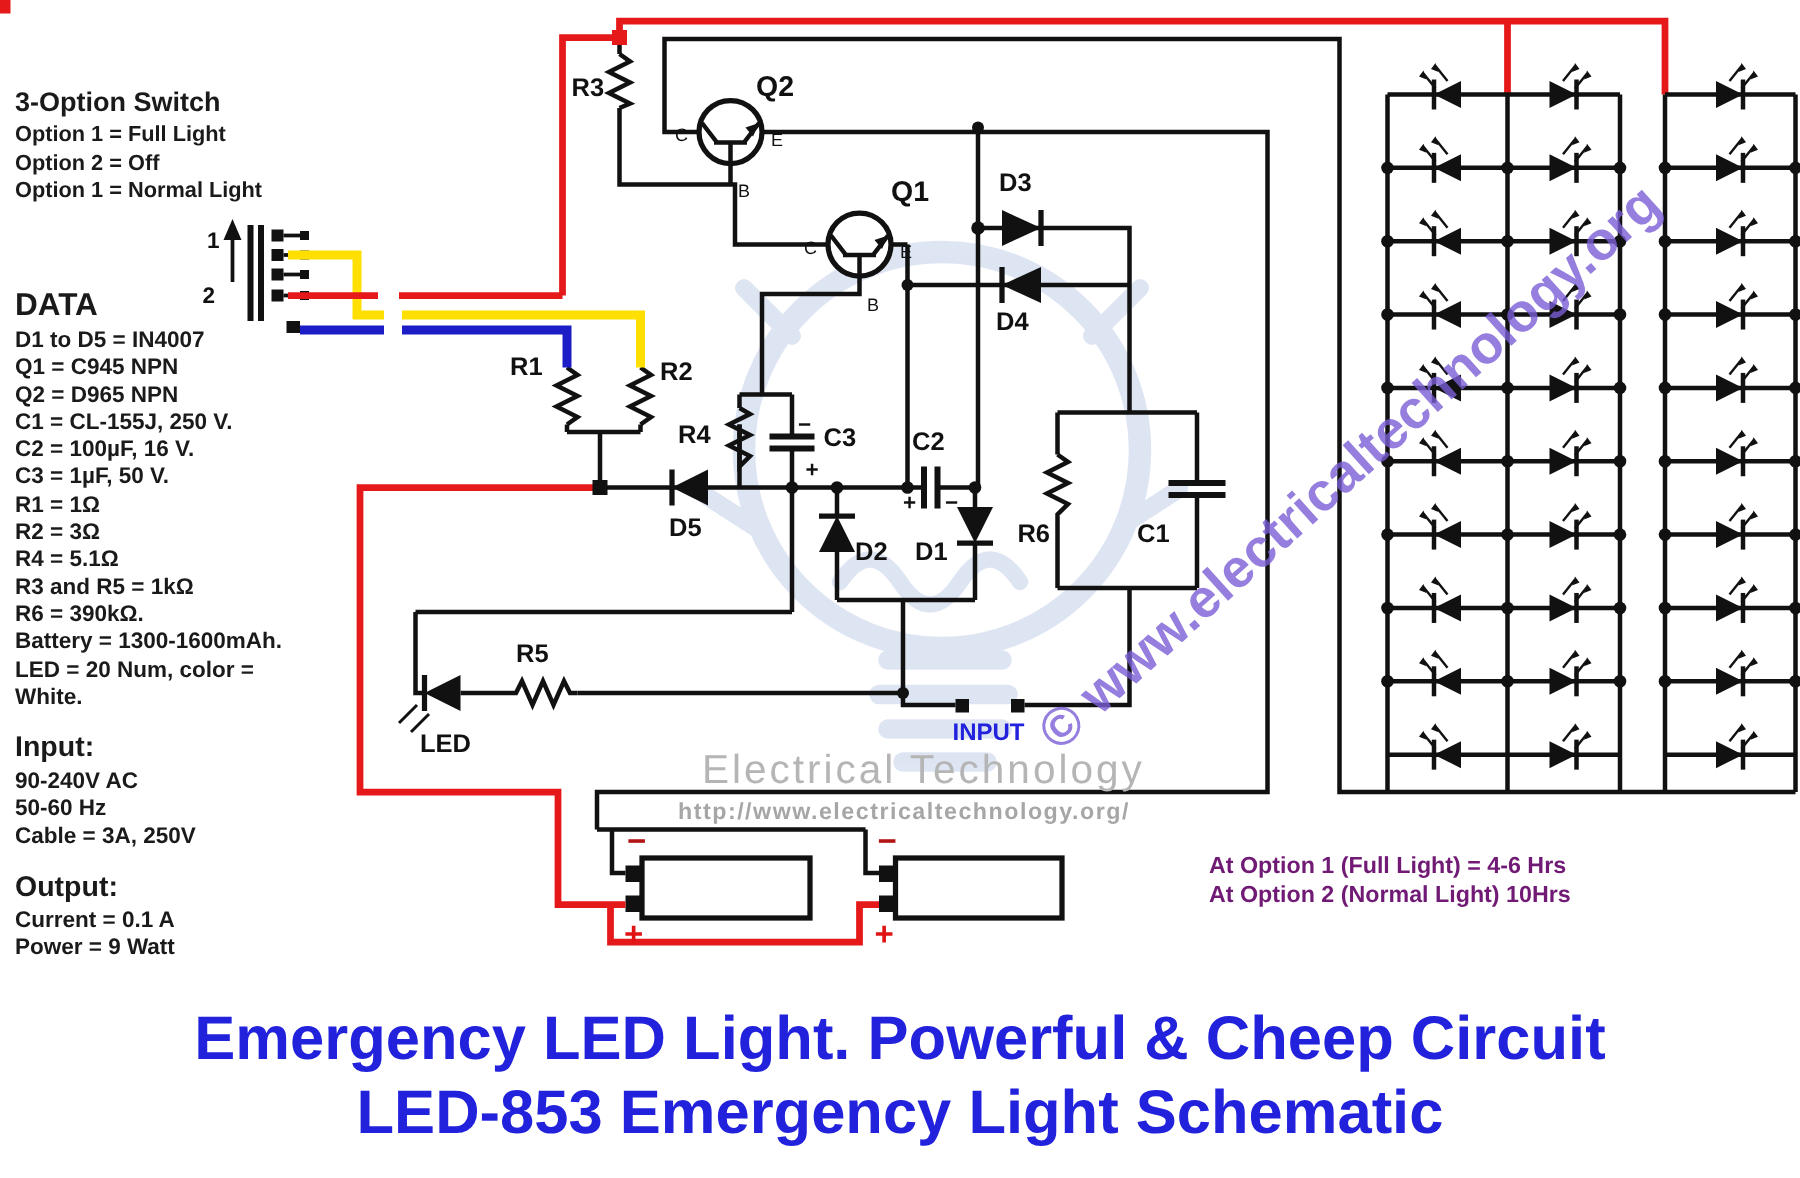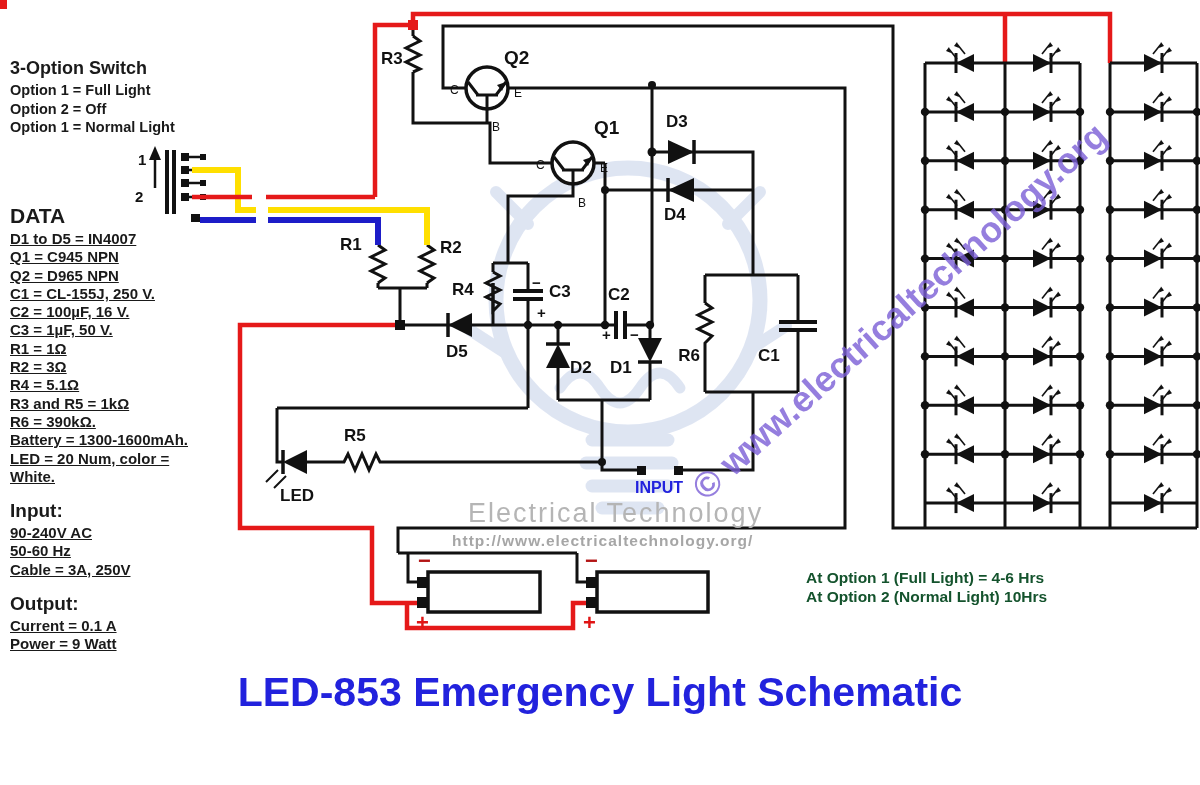--- a/index.html
+++ b/index.html
@@ -2,23 +2,23 @@
 <html><head>
 <meta charset="utf-8">
 <style>
   html,body{margin:0;padding:0;background:#fff;}
   #stage{position:relative;width:1200px;height:785px;background:#ffffff;overflow:hidden;
          font-family:"Liberation Sans",sans-serif;padding-left:48px;}
   .txtblk{position:absolute;color:#1a1a1a;}
   .txtblk .t1{font-weight:bold;font-size:18px;margin-bottom:2px;}
   .txtblk .t2{font-weight:bold;font-size:14.5px;line-height:18.5px;}
   #data-block .t1{font-size:21px;}
-  #data-block .t2{font-size:15px;line-height:18.3px;text-decoration:underline;}
+  #data-block .t2{font-size:15px;line-height:18.3px;}
   .sechead{font-weight:bold;font-size:19px;margin:14px 0 2px 0;}
-  #notes{position:absolute;left:806px;top:568px;font-weight:bold;font-size:15.5px;line-height:19px;color:#14532d;}
+  #notes{position:absolute;left:806px;top:568px;font-weight:bold;font-size:15.5px;line-height:19px;color:#701a75;}
   #title{position:absolute;left:0;top:668px;width:1200px;text-align:center;
          font-weight:bold;font-size:41px;line-height:49px;color:#2222dd;}
   svg text{font-family:"Liberation Sans",sans-serif;}
   .lbl{font-weight:bold;font-size:17px;fill:#111;}
   .lblbig{font-weight:bold;font-size:19px;fill:#111;}
   .pin{font-size:12px;fill:#111;}
   .pm{font-weight:bold;font-size:15px;fill:#111;}
   .bw{stroke:#111;stroke-width:3;fill:none;}
   #led-array line{stroke:#111;stroke-width:3;}
   .corner-red{position:absolute;left:0;top:0;width:7px;height:9px;background:#e51919;}
@@ -29,21 +29,21 @@
 <div id="stage">
   <div class="corner-red"></div>
 
   <div class="txtblk" style="left:10px;top:58px;" id="switch-block">
     <div class="t1">3-Option Switch</div>
     <div class="t2">Option 1 = Full Light</div>
     <div class="t2">Option 2 = Off</div>
     <div class="t2">Option 1 = Normal Light</div>
   </div>
 
-  <div class="txtblk" id="data-block" style="left:10px;top:204px;">
+  <div class="txtblk" id="data-block" style="left:10px;top:192px;">
     <div class="t1">DATA</div>
     <div class="t2">D1 to D5 = IN4007</div>
     <div class="t2">Q1 = C945 NPN</div>
     <div class="t2">Q2 = D965 NPN</div>
     <div class="t2">C1 = CL-155J, 250 V.</div>
     <div class="t2">C2 = 100µF, 16 V.</div>
     <div class="t2">C3 = 1µF, 50 V.</div>
     <div class="t2">R1 = 1Ω</div>
     <div class="t2">R2 = 3Ω</div>
     <div class="t2">R4 = 5.1Ω</div>
@@ -361,15 +361,16 @@
 
     <text transform="translate(706,502) rotate(-42)" font-weight="bold" font-size="36" fill="#7b5fd6" opacity="0.8">© www.electricaltechnology.org</text>
   </svg>
 
   <div id="notes">
     <div>At Option 1 (Full Light) = 4-6 Hrs</div>
     <div>At Option 2 (Normal Light) 10Hrs</div>
   </div>
 
   <div id="title">
+    <div>Emergency LED Light. Powerful &amp; Cheep Circuit</div>
     <div>LED-853 Emergency Light Schematic</div>
   </div>
 </div>
 
 </body></html>

